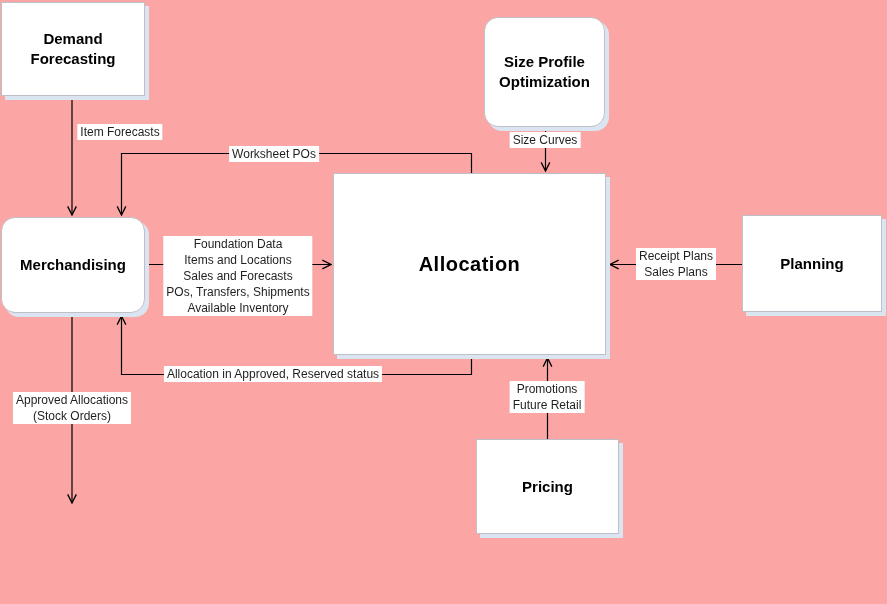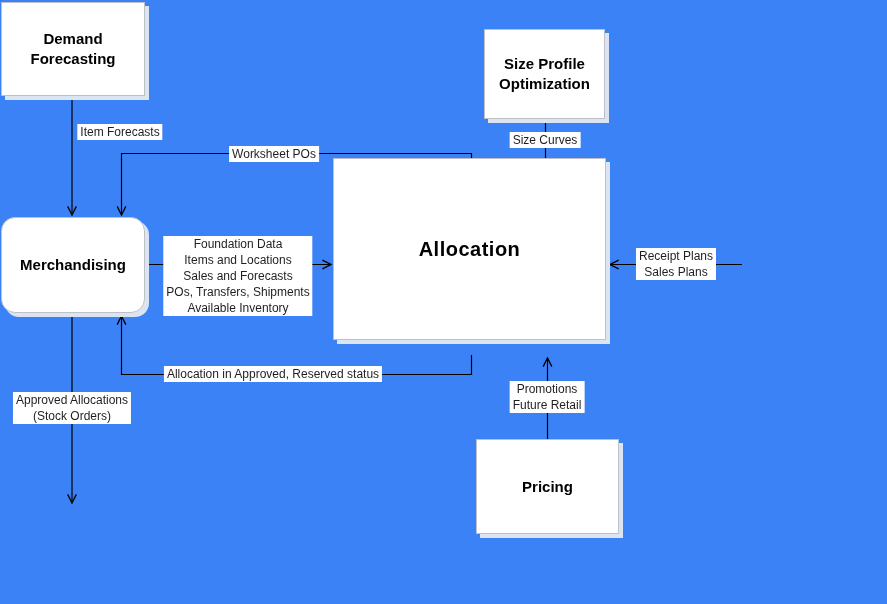--- a/index.html
+++ b/index.html
@@ -5,21 +5,21 @@
   html, body {
     margin: 0;
     padding: 0;
     background: #ffffff;
     font-family: "Liberation Sans", "DejaVu Sans", sans-serif;
   }
   .canvas {
     position: relative;
     width: 887px;
     height: 604px;
-    background: #3b82f6;
+    background: #fca5a5;
     overflow: hidden;
   }
   svg.connectors {
     position: absolute;
     left: 0; top: 0;
     width: 887px; height: 604px;
     z-index: 1;
   }
   svg.connectors path {
     fill: none;
@@ -39,23 +39,23 @@
     box-sizing: border-box;
   }
   .box .title {
     font-weight: bold;
     font-size: 15px;
     line-height: 20px;
     color: #000000;
     white-space: pre-line;
   }
   .box-demand-forecasting   { left: 1px;   top: 2px;   width: 144px; height: 94px; }
-  .box-size-profile         { left: 484px; top: 29px;  width: 121px; height: 90px; }
+  .box-size-profile         { left: 484px; top: 17px;  width: 121px; height: 110px; border-radius: 14px; }
   .box-merchandising        { left: 1px;   top: 217px; width: 144px; height: 96px; border-radius: 14px; }
-  .box-allocation           { left: 333px; top: 158px; width: 273px; height: 182px; }
+  .box-allocation           { left: 333px; top: 173px; width: 273px; height: 182px; }
   .box-allocation .title    { font-size: 20px; letter-spacing: 0.5px; }
   .box-planning             { left: 742px; top: 215px; width: 140px; height: 97px; }
   .box-pricing              { left: 476px; top: 439px; width: 143px; height: 95px; }
   .box-warehouse            { left: 0px;   top: 505px; width: 144px; height: 88px; }
   .edge-label {
     position: absolute;
     z-index: 3;
     transform: translate(-50%, -50%);
     background: #ffffff;
     color: #1f1f1f;
@@ -106,20 +106,23 @@
   </div>
 
   <div class="box box-merchandising">
     <span class="title">Merchandising</span>
   </div>
 
   <div class="box box-allocation">
     <span class="title">Allocation</span>
   </div>
 
+  <div class="box box-planning">
+    <span class="title">Planning</span>
+  </div>
 
   <div class="box box-pricing">
     <span class="title">Pricing</span>
   </div>
 
 
   <div class="edge-label lbl-item-forecasts">Item Forecasts</div>
 
   <div class="edge-label lbl-worksheet-pos">Worksheet POs</div>
 

